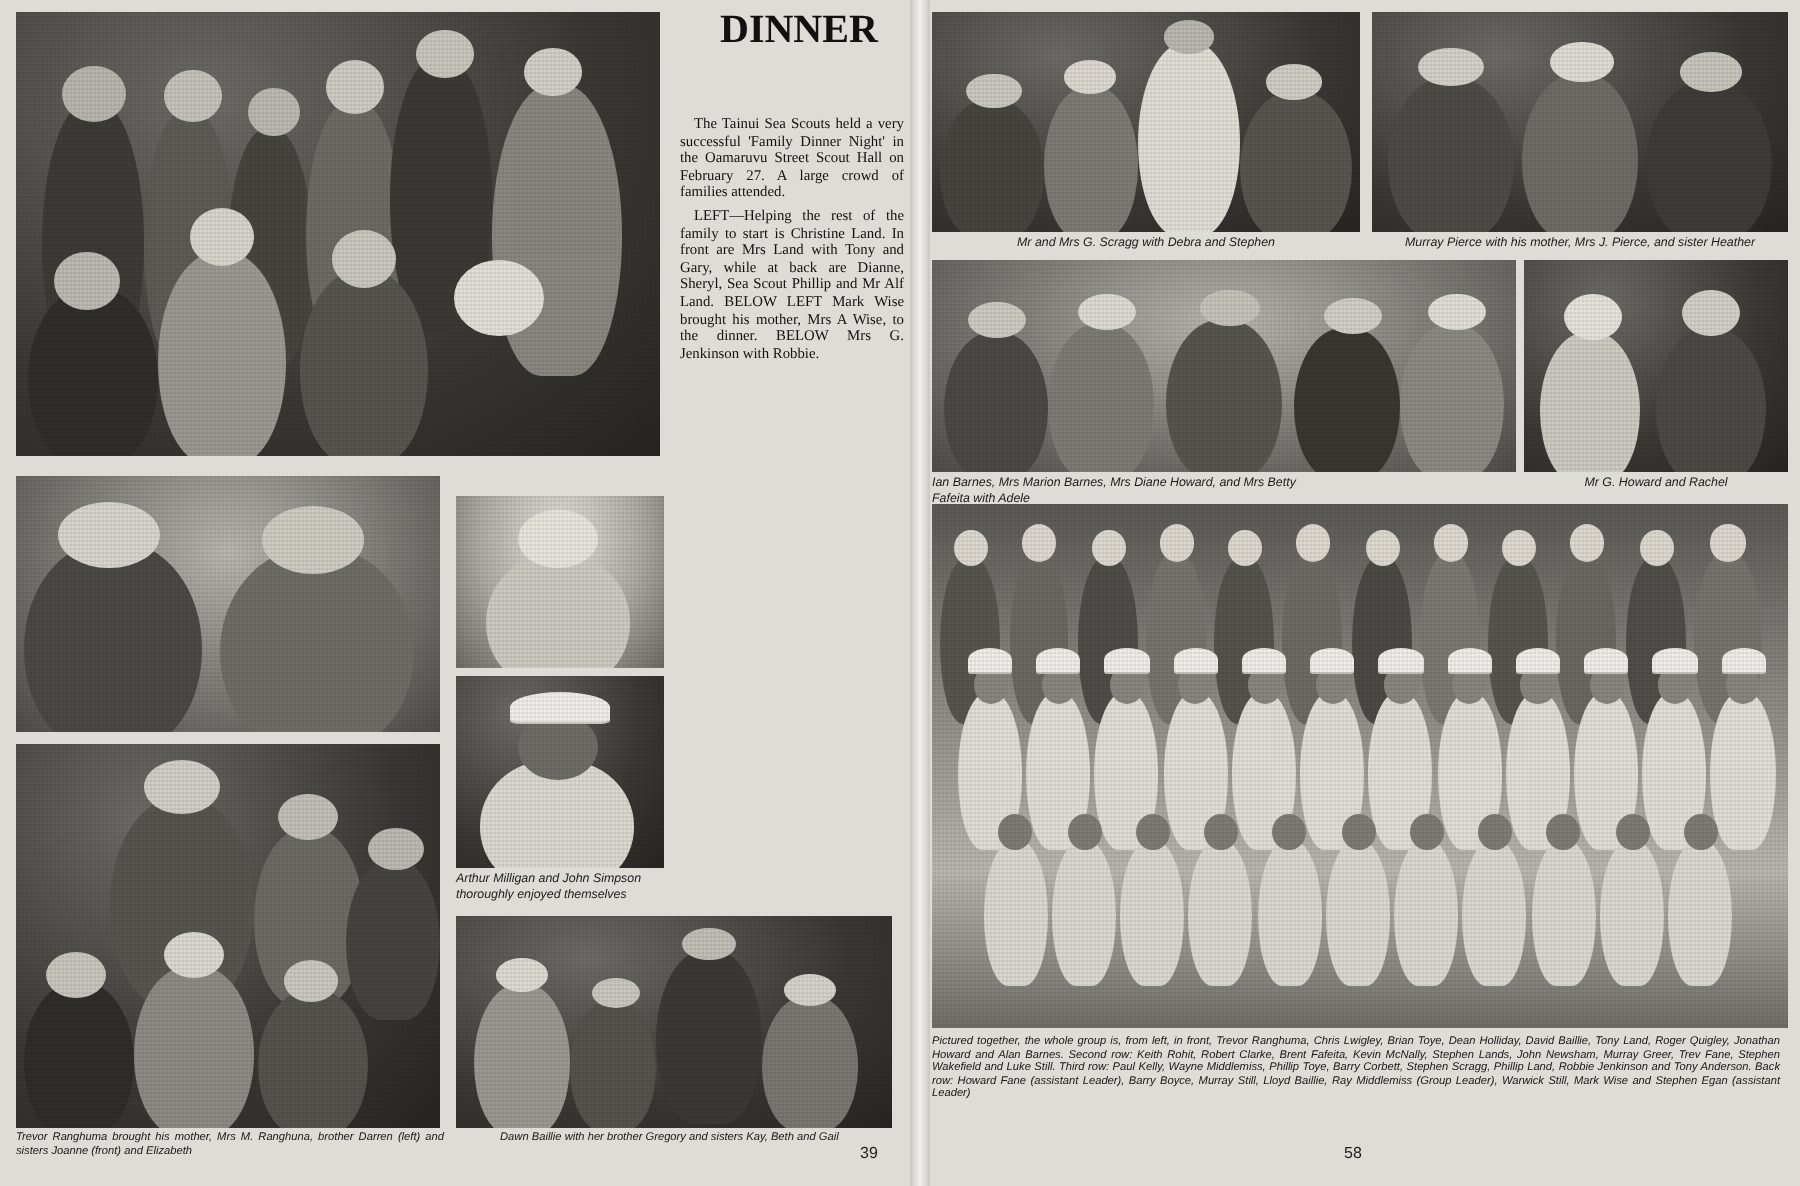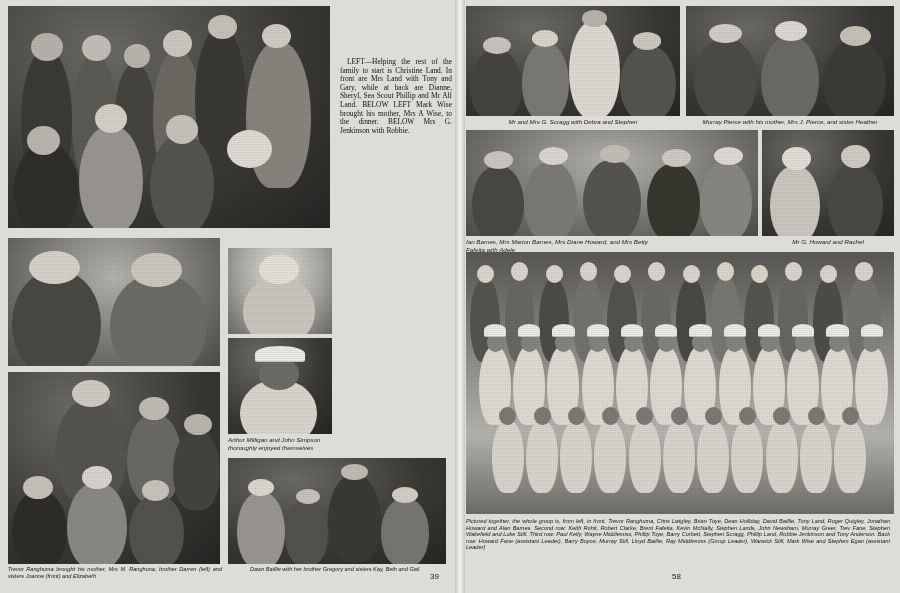--- a/index.html
+++ b/index.html
@@ -91,23 +91,25 @@
       <div class="fig" style="left:22%;top:54%;width:20%;height:48%;background:#9b9992;"></div>
       <div class="head" style="left:27%;top:44%;width:10%;height:13%;background:#d8d5cd;"></div>
       <div class="fig" style="left:44%;top:58%;width:20%;height:44%;background:#565550;"></div>
       <div class="head" style="left:49%;top:49%;width:10%;height:13%;background:#cac7bf;"></div>
       <div class="head" style="left:68%;top:56%;width:14%;height:17%;background:#e3e0d8;"></div>
     </div>
     <div class="grain"></div>
   </div>
 
   <div class="masthead">
+    <div class="t2">DINNER</div>
   </div>
 
   <div class="body-col">
+    <p>The Tainui Sea Scouts held a very successful 'Family Dinner Night' in the Oamaruvu Street Scout Hall on February 27. A large crowd of families attended.</p>
     <p>LEFT—Helping the rest of the family to start is Christine Land. In front are Mrs Land with Tony and Gary, while at back are Dianne, Sheryl, Sea Scout Phillip and Mr Alf Land. BELOW LEFT Mark Wise brought his mother, Mrs A Wise, to the dinner. BELOW Mrs G. Jenkinson with Robbie.</p>
   </div>
 
   <div class="photo" style="left:8px;top:238px;width:212px;height:128px;">
     <div class="scene bg-mid">
       <div class="fig" style="left:2%;top:26%;width:42%;height:80%;background:#4a4945;"></div>
       <div class="head" style="left:10%;top:10%;width:24%;height:26%;background:#d9d6ce;"></div>
       <div class="fig" style="left:48%;top:28%;width:46%;height:78%;background:#6f6d67;"></div>
       <div class="head" style="left:58%;top:12%;width:24%;height:26%;background:#cfccc3;"></div>
     </div>

